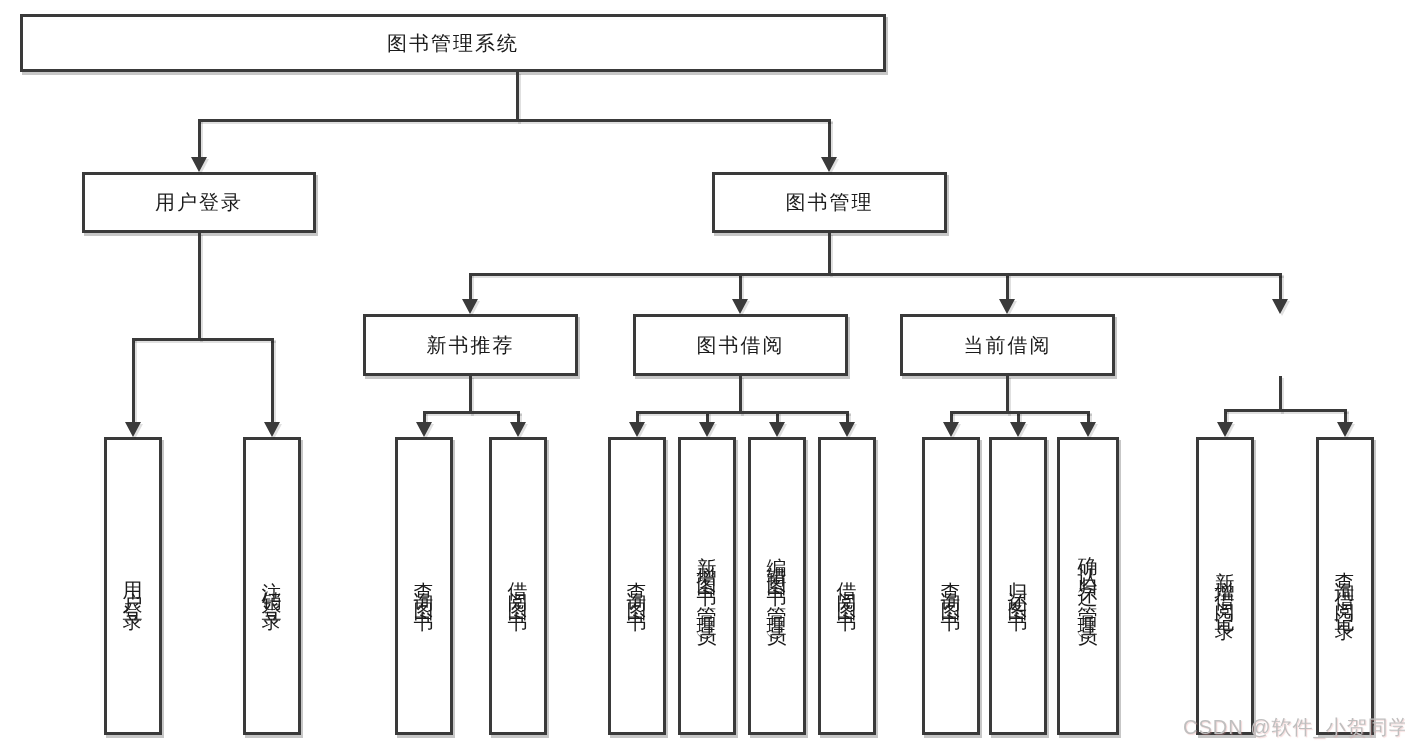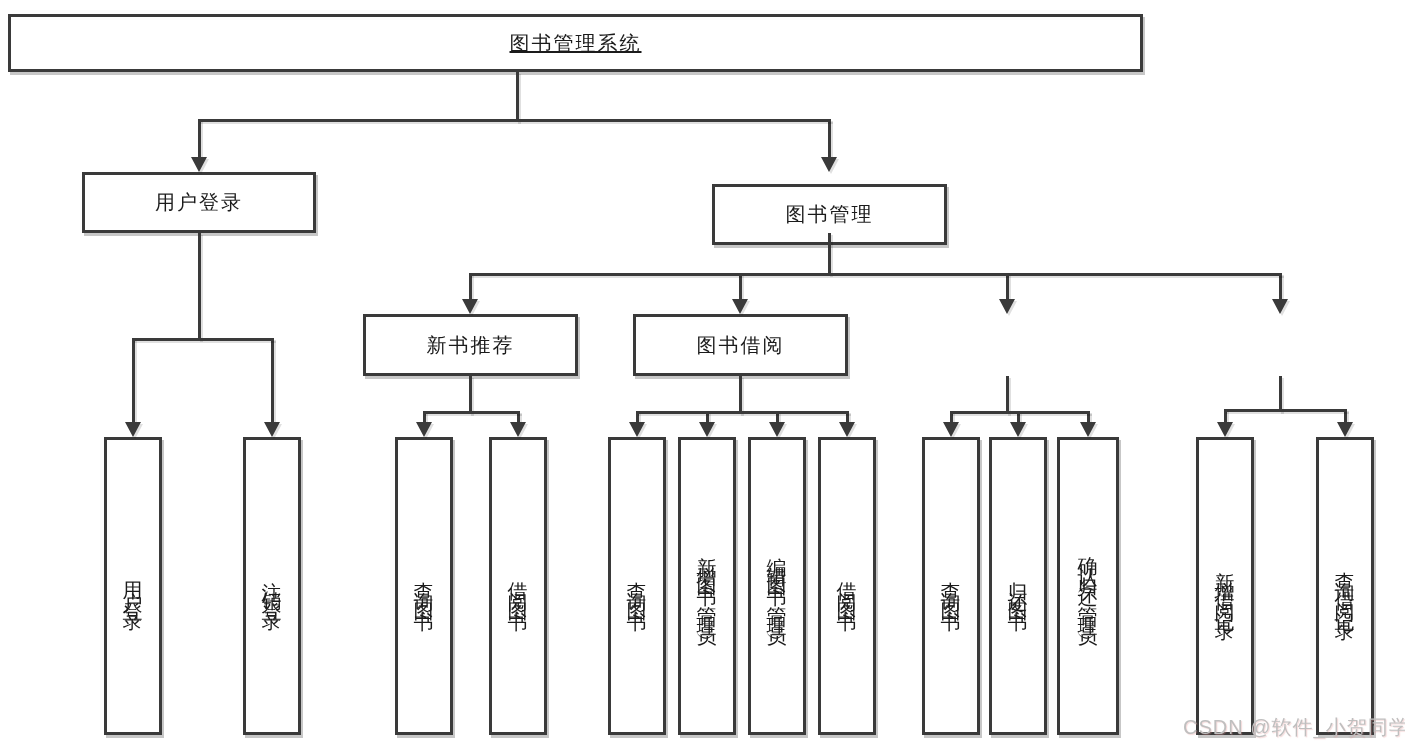--- a/index.html
+++ b/index.html
@@ -53,30 +53,31 @@
     text-shadow:1px 1px 1px rgba(230,150,150,0.35);
     white-space:nowrap;
     z-index:5;
   }
 </style>
 </head>
 <body>
 
 <div class="canvas">
 
-  <div class="node" style="left:8px;top:14px;width:1135px;height:58px;text-decoration:underline;">图书管理系统</div>
+  <div class="node" style="left:20px;top:14px;width:866px;height:58px;">图书管理系统</div>
 
   <div class="node" style="left:82px;top:172px;width:234px;height:61px;">用户登录</div>
 
-  <div class="node" style="left:712px;top:172px;width:235px;height:61px;margin-top:12px;">图书管理</div>
+  <div class="node" style="left:712px;top:172px;width:235px;height:61px;">图书管理</div>
 
   <div class="node" style="left:363px;top:314px;width:215px;height:62px;">新书推荐</div>
 
   <div class="node" style="left:633px;top:314px;width:215px;height:62px;">图书借阅</div>
 
+  <div class="node" style="left:900px;top:314px;width:215px;height:62px;">当前借阅</div>
 
 
   <div class="node leaf" style="left:104px;top:437px;width:58px;height:298px;">用户登录</div>
 
   <div class="node leaf" style="left:243px;top:437px;width:58px;height:298px;">注销登录</div>
 
   <div class="node leaf" style="left:395px;top:437px;width:58px;height:298px;">查询图书</div>
 
   <div class="node leaf" style="left:489px;top:437px;width:58px;height:298px;">借阅图书</div>
 

